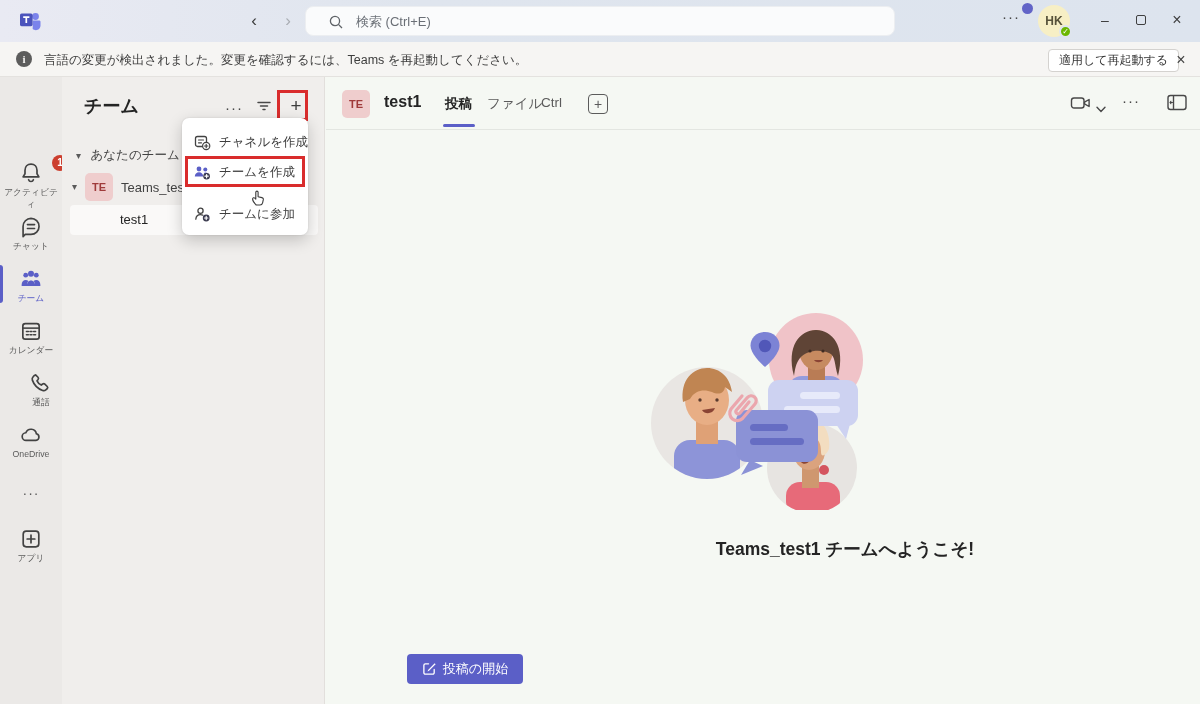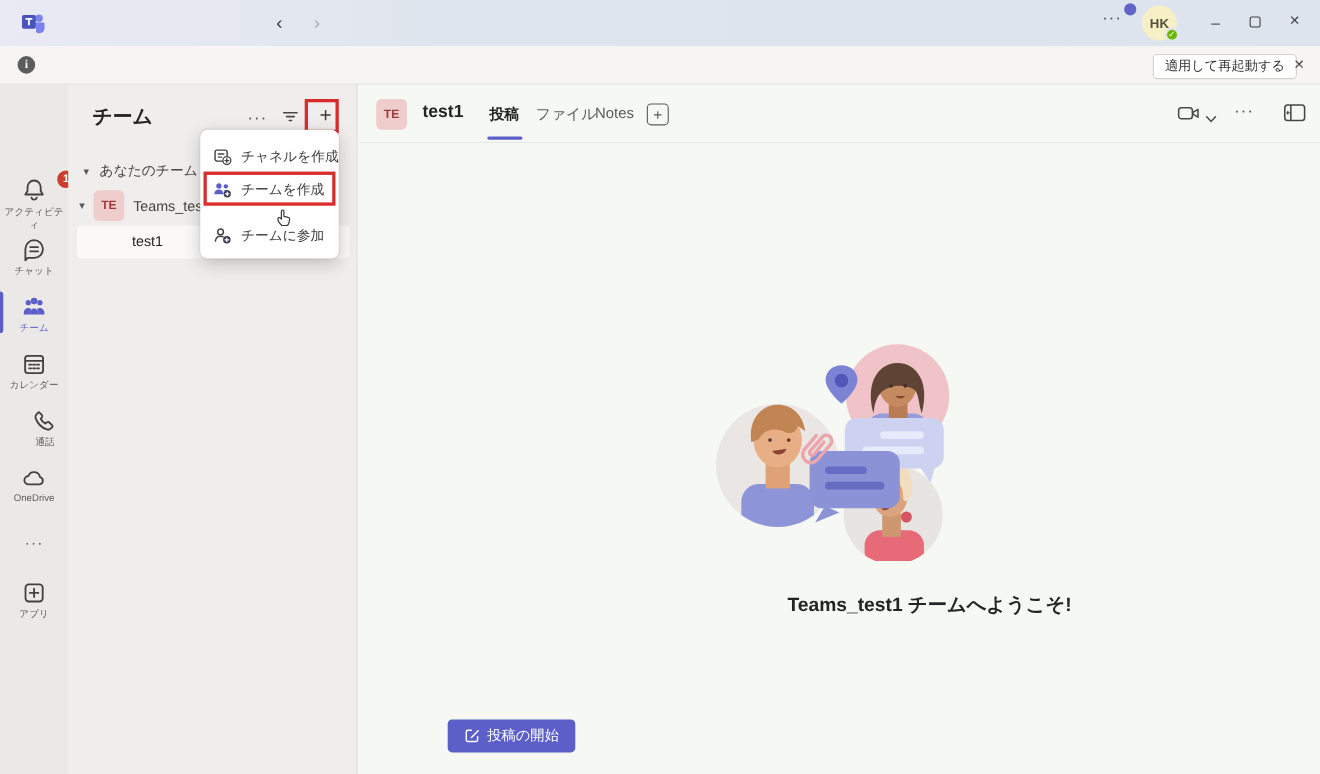--- a/index.html
+++ b/index.html
@@ -111,31 +111,39 @@
 
   <div class="titlebar">
     <svg class="tb-logo" viewBox="0 0 24 24">
       <circle cx="17.5" cy="7.5" r="3.4" fill="#7b83eb"></circle>
       <path d="M14.8 11.4h6.4c.7 0 1.3.6 1.3 1.3v3.8c0 2.6-2.1 4.7-4.7 4.7-1.2 0-2.3-.5-3.1-1.2z" fill="#7b83eb"></path>
       <rect x="2" y="4.6" width="12.6" height="12.6" rx="1.6" fill="#4b53bc"></rect>
       <path d="M5.2 8.2h6.2M8.3 8.2v5.8" stroke="#fff" stroke-width="1.7" fill="none"></path>
     </svg>
     <div class="tb-nav back"><span>‹</span></div>
     <div class="tb-nav fwd"><span>›</span></div>
+    <div class="searchbox">
+      <svg width="16" height="16" viewBox="0 0 16 16">
+        <circle cx="7" cy="7" r="4.6" fill="none" stroke="#5f6368" stroke-width="1.3"></circle>
+        <path d="M10.4 10.4 L14 14" stroke="#5f6368" stroke-width="1.3"></path>
+      </svg>
+      <input placeholder="検索 (Ctrl+E)" style="">
+    </div>
     <div class="tb-more"><span>···</span></div>
     <div class="tb-dot"></div>
     <div class="avatar-me">HK</div>
     <div class="presence">✓</div>
     <div class="winbtn min">–</div>
     <div class="winbtn max"><span></span></div>
     <div class="winbtn close">×</div>
   </div>
 
   <div class="banner">
     <div class="banner-info">i</div>
+    <div class="banner-text">言語の変更が検出されました。変更を確認するには、Teams を再起動してください。</div>
     <div class="banner-apply">適用して再起動する</div>
     <div class="banner-close">×</div>
   </div>
 
   <div class="rail">
     <div class="rail-ind"></div>
 
     <div class="rail-item" style="top:84px;">
       <span class="ic" style="position:relative;display:block;width:24px;margin:0 auto;">
         <svg width="24" height="24" viewBox="0 0 20 20">
@@ -275,21 +283,21 @@
     <path d="M8.2 20c-1.8-1.8-3.6-4.4-3.6-6 0-1.2 1.4-1.7 2.3-.8l.9.9V7.3c0-1.6 2.3-1.6 2.3 0v4.4l3.8.9c1 .2 1.6 1.1 1.4 2.1l-.7 3.1c-.3 1.2-1.3 2.2-2.6 2.2H8.2z" fill="#fff" stroke="#3b3b3b" stroke-width="1.1" stroke-linejoin="round"></path>
   </svg>
 
   <div class="main">
     <div class="chan-header">
       <div class="chan-av">TE</div>
       <div class="chan-title">test1</div>
       <div class="tab active" style="left:119px;">投稿</div>
       <div class="tab-underline"></div>
       <div class="tab" style="left:161px;">ファイル</div>
-      <div class="tab" style="left:215px;">Notes</div>
+      <div class="tab" style="left:215px;">Ctrl</div>
       <div class="tab-add">+</div>
 
       <div class="hdr-ic" style="left:744px;top:17px;">
         <svg width="22" height="18" viewBox="0 0 22 18">
             <rect x="1.5" y="4" width="12.5" height="10" rx="2.5" fill="none" stroke="#484848" stroke-width="1.4"></rect>
             <path d="M14.5 8.2l4.6-2.7v7l-4.6-2.7z" fill="none" stroke="#484848" stroke-width="1.4" stroke-linejoin="round"></path>
           </svg>
       </div>
       <div class="hdr-ic" style="left:770px;top:22px;">
         <svg width="10" height="7" viewBox="0 0 10 7">

